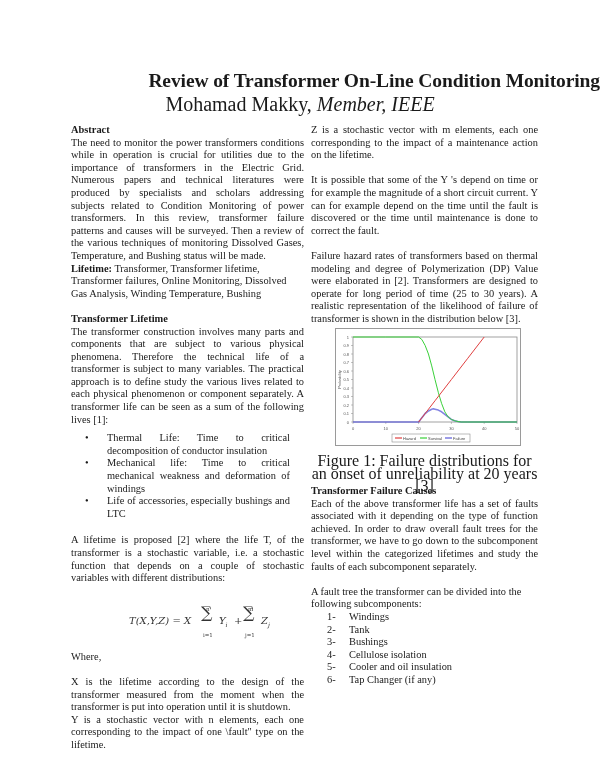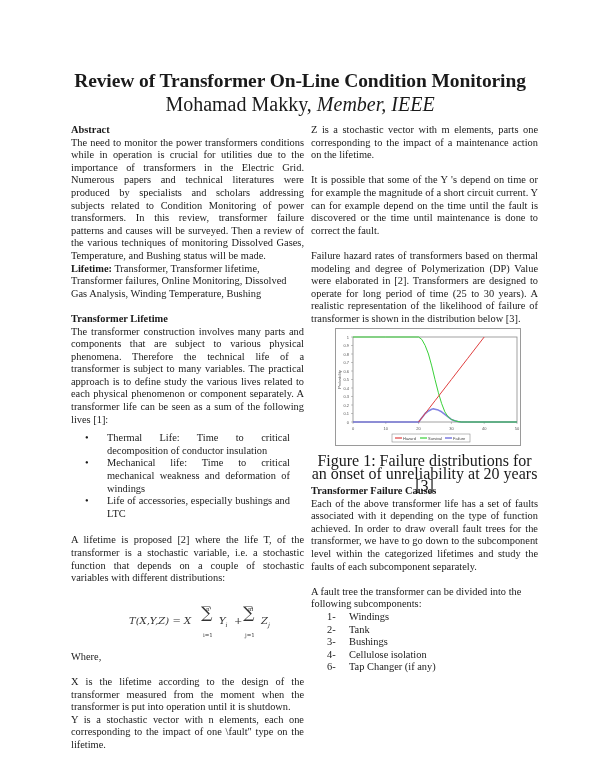--- a/index.html
+++ b/index.html
@@ -1,18 +1,18 @@
 <!DOCTYPE html>
 <html><head>
 <meta charset="utf-8">
 <style>
   html, body { margin:0; padding:0; background:#ffffff; }
   body { width:600px; height:776px; position:relative; overflow:hidden;
          font-family:"Liberation Serif","DejaVu Serif",serif; color:#1a1a1a; }
-  .title { position:absolute; left:0; width:600px; top:70px; text-align:center;
+  .title { position:absolute; left:0; width:600px; top:70px; text-align:right;
            font-weight:bold; font-size:19.5px; letter-spacing:-0.1px; }
   .author { position:absolute; left:0; width:600px; top:93px; text-align:center; font-size:20px; }
   .author i { font-style:italic; }
   .col { position:absolute; font-size:10.4px; line-height:12.6px; }
   .col.left { left:71px; width:233px; top:124px; }
   .col.right { left:311px; width:227px; top:124px; }
   p { margin:0; text-align:justify; }
   .h { font-weight:bold; margin:0; }
   .gap { height:12.6px; }
   ul.lives { margin:6px 14px 8px 0; padding:0 0 0 36px; list-style:none; }
@@ -66,21 +66,21 @@
     <span class="lim" style="left:174px;top:26px">j=1</span>
     <span class="term" style="left:190px"><span>Z</span><sub style="font-size:6px">j</sub></span>
   </div>
   <p style="">Where,</p>
   <div class="gap"></div>
   <p>X is the lifetime according to the design of the transformer measured from the moment when the transformer is put into operation until it is shutdown.</p>
   <p>Y is a stochastic vector with n elements, each one corresponding to the impact of one \fault" type on the lifetime.</p>
 </div>
 
 <div class="col right">
-  <p>Z is a stochastic vector with m elements, parts one corresponding to the impact of a maintenance action on the lifetime.</p>
+  <p>Z is a stochastic vector with m elements, each one corresponding to the impact of a maintenance action on the lifetime.</p>
   <div class="gap"></div>
   <p>It is possible that some of the Y 's depend on time or for example the magnitude of a short circuit current. Y can for example depend on the time until the fault is discovered or the time until maintenance is done to correct the fault.</p>
   <div class="gap"></div>
   <p>Failure hazard rates of transformers based on thermal modeling and degree of Polymerization (DP) Value were elaborated in [2]. Transformers are designed to operate for long period of time (25 to 30 years). A realistic representation of the likelihood of failure of transformer is shown in the distribution below [3].</p>
 </div>
 
 <div class="fig">
   <svg id="chart" width="184" height="116" viewBox="0 0 184 116">
       <rect x="17" y="8" width="164" height="85" fill="#fff" stroke="#8a8a8a" stroke-width="0.8"></rect>
       <line x1="15" y1="93" x2="17" y2="93" stroke="#888" stroke-width="0.5"></line>
@@ -137,15 +137,16 @@
 <div class="col right2">
   <div class="h">Transformer Failure Causes</div>
   <p>Each of the above transformer life has a set of faults associated with it depending on the type of function achieved. In order to draw overall fault trees for the transformer, we have to go down to the subcomponent level within the categorized lifetimes and study the faults of each subcomponent separately.</p>
   <div class="gap"></div>
   <p style="text-align:left">A fault tree the transformer can be divided into the following subcomponents:</p>
   <ol class="subs">
     <li><span class="num">1-</span><span>Windings</span></li>
     <li><span class="num">2-</span><span>Tank</span></li>
     <li><span class="num">3-</span><span>Bushings</span></li>
     <li><span class="num">4-</span><span>Cellulose isolation</span></li>
+    <li><span class="num">5-</span><span>Cooler and oil insulation</span></li>
     <li><span class="num">6-</span><span>Tap Changer (if any)</span></li>
   </ol>
 </div>
 
 </body></html>

